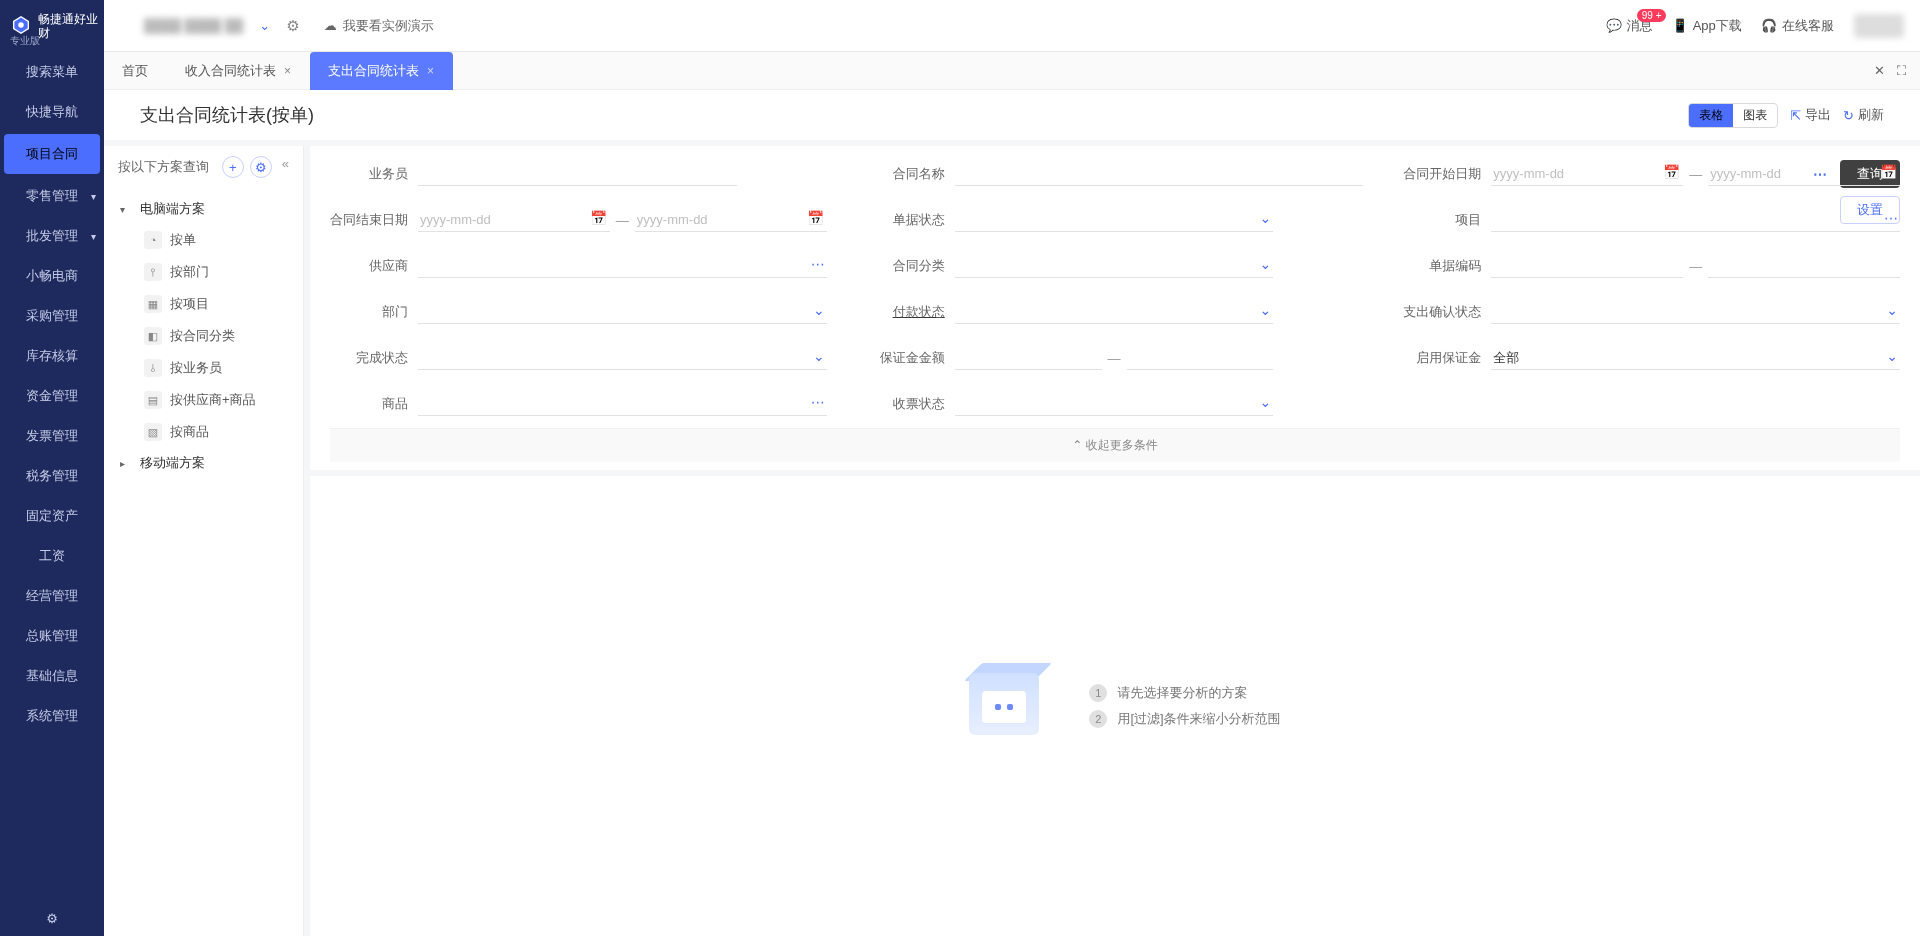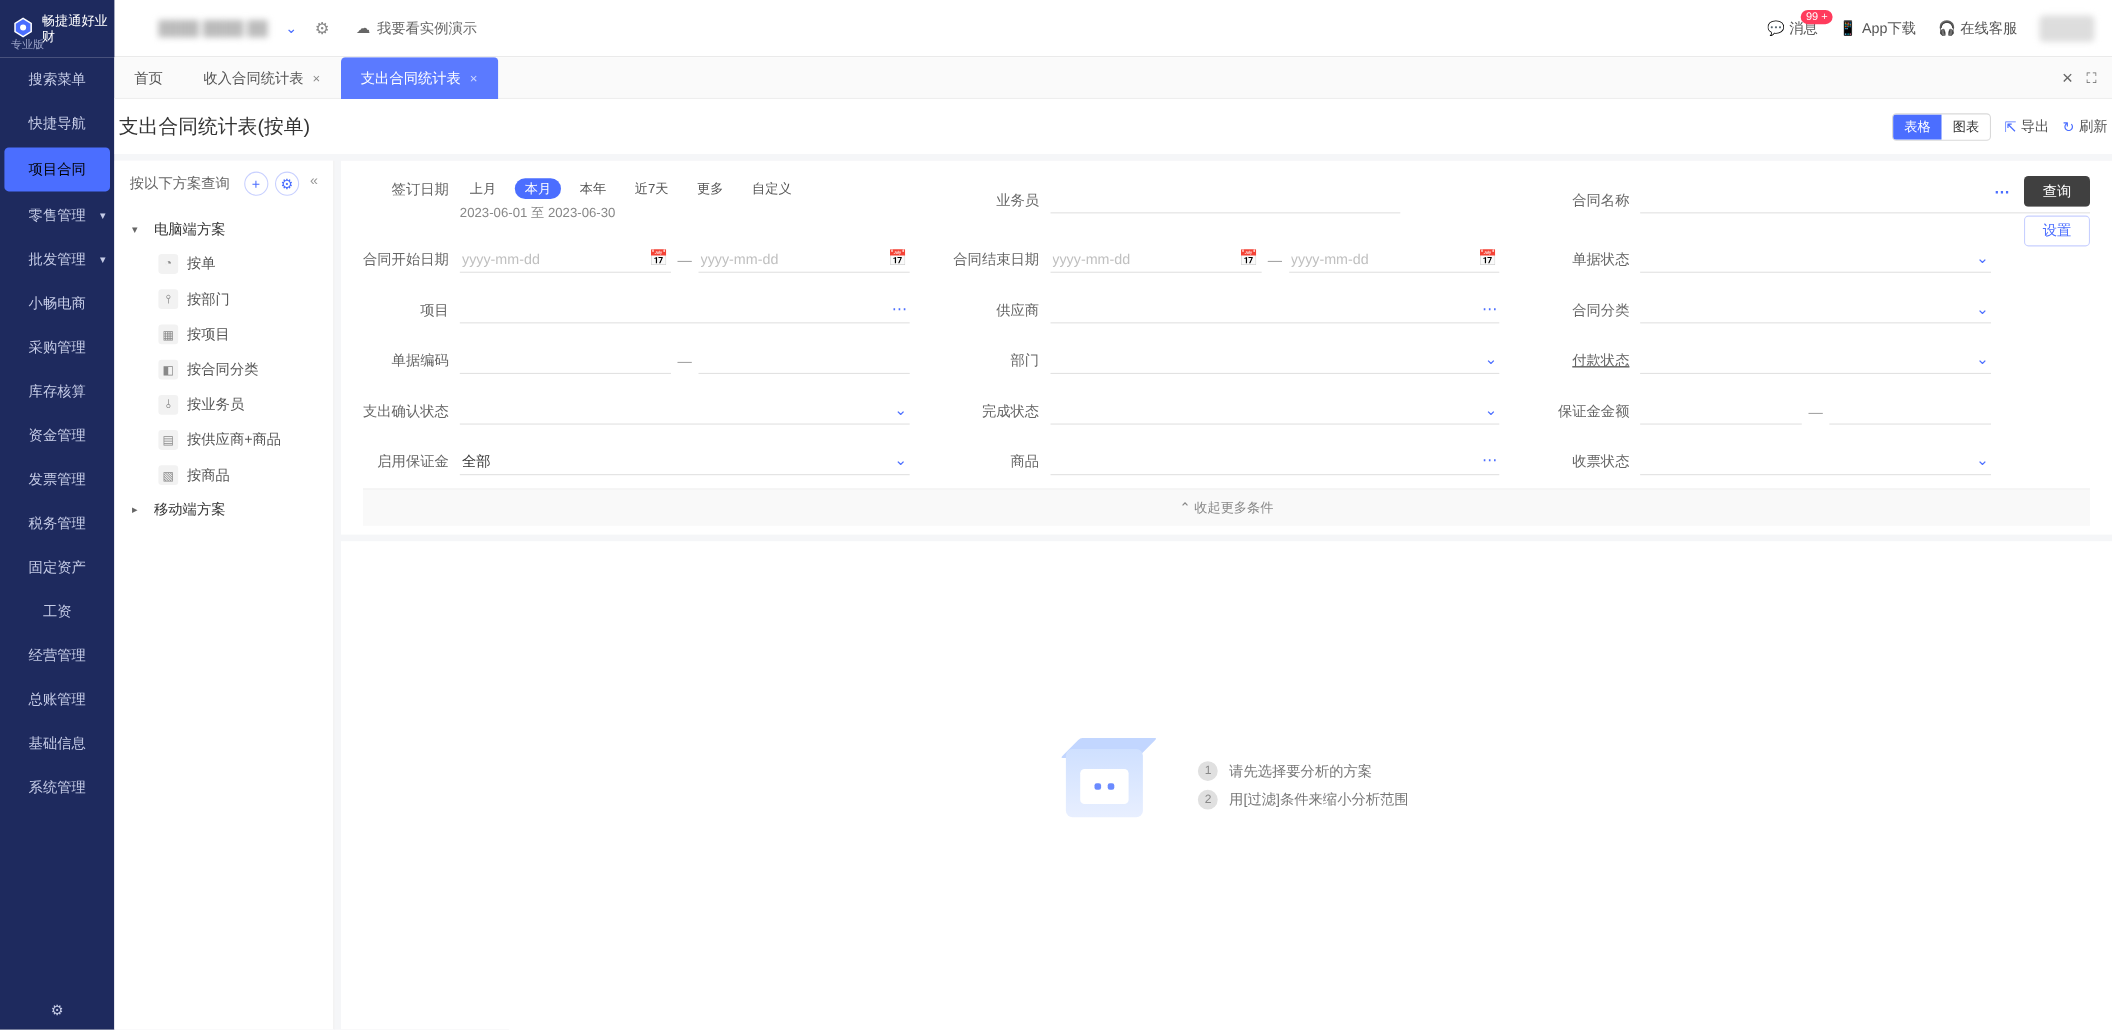--- a/index.html
+++ b/index.html
@@ -30,26 +30,26 @@
 
     
     .tabs { position: absolute; left: 104px; right: 0; top: 52px; height: 38px; background: #fafafa; border-bottom: 1px solid #eee; display: flex; align-items: stretch; }
     .tab { display: flex; align-items: center; padding: 0 18px; font-size: 13px; color: #555; border-right: 1px solid transparent; cursor: pointer; }
     .tab.active { background: #5b7aff; color: #fff; border-radius: 4px 4px 0 0; margin-bottom: -1px; }
     .tab .close { margin-left: 8px; font-size: 12px; opacity: 0.7; }
     .tabs-right { margin-left: auto; display: flex; align-items: center; gap: 12px; padding: 0 14px; }
 
     
     .content { position: absolute; left: 104px; right: 0; top: 90px; bottom: 0; background: #f5f6f8; overflow: hidden; }
-    .page-header { height: 50px; background: #fff; display: flex; align-items: center; padding: 0 4px; text-align: center; }
+    .page-header { height: 50px; background: #fff; display: flex; align-items: center; padding: 0 36px; text-align: center; }
     .page-title { font-size: 18px; color: #333; }
     .toolbar { margin-left: auto; display: flex; align-items: center; gap: 12px; font-size: 13px; }
     .view-toggle { display: flex; border: 1px solid #d9d9d9; border-radius: 4px; overflow: hidden; }
     .view-btn { padding: 3px 10px; cursor: pointer; font-size: 12px; }
-    .view-btn.active { background: #4b6eff; color: #ffffff; }
+    .view-btn.active { background: #4b6eff; color: #000000; }
     .tool-link { display: flex; align-items: center; gap: 4px; color: #555; cursor: pointer; }
 
     .body-row { display: flex; height: calc(100% - 50px); }
 
     
     .scheme-panel { width: 200px; background: #fff; border-right: 1px solid #eee; padding: 10px 0; margin: 6px 0 0 0; }
     .scheme-header { display: flex; align-items: center; padding: 0 10px 10px 14px; color: #666; font-size: 13px; border-bottom: 0px solid #eee; }
     .scheme-btns { margin-left: auto; display: flex; gap: 6px; }
     .circle-btn { width: 22px; height: 22px; border: 1px solid #c8d0ff; border-radius: 50%; color: #4b6eff; display: flex; align-items: center; justify-content: center; font-size: 13px; }
     .collapse-btn { color: #999; padding: 0 4px; }
@@ -267,38 +267,20 @@
         <div class="action-col">
           <div style="display:flex;align-items:center;">
             <span class="more-icon">⋯</span>
             <div class="btn primary">查询</div>
           </div>
           <div class="btn ghost">设置</div>
         </div>
 
         <div class="filter-grid">
 
-          <div>
-            <div class="field">
-              <span class="label">签订日期</span>
-              <div class="date-quick" id="quick-dates">
-                  <span class="chip">上月</span>
-                  <span class="chip active">本月</span>
-                  <span class="chip">本年</span>
-                  <span class="chip">近7天</span>
-                  <span class="chip">更多</span>
-                  <span class="chip">自定义</span>
-                </div>
-            </div>
-            <div class="date-range-text">
-              <span>2023-06-01</span>
-              <span>至</span>
-              <span>2023-06-30</span>
-            </div>
-          </div>
           <div class="field" style="padding-right:90px;">
             <span class="label">业务员</span>
             <div class="control"><input class="input-line" style=""></div>
           </div>
           <div class="field">
             <span class="label">合同名称</span>
             <div class="control"><input class="input-line" style=""></div>
           </div>
 
           <div class="field">

